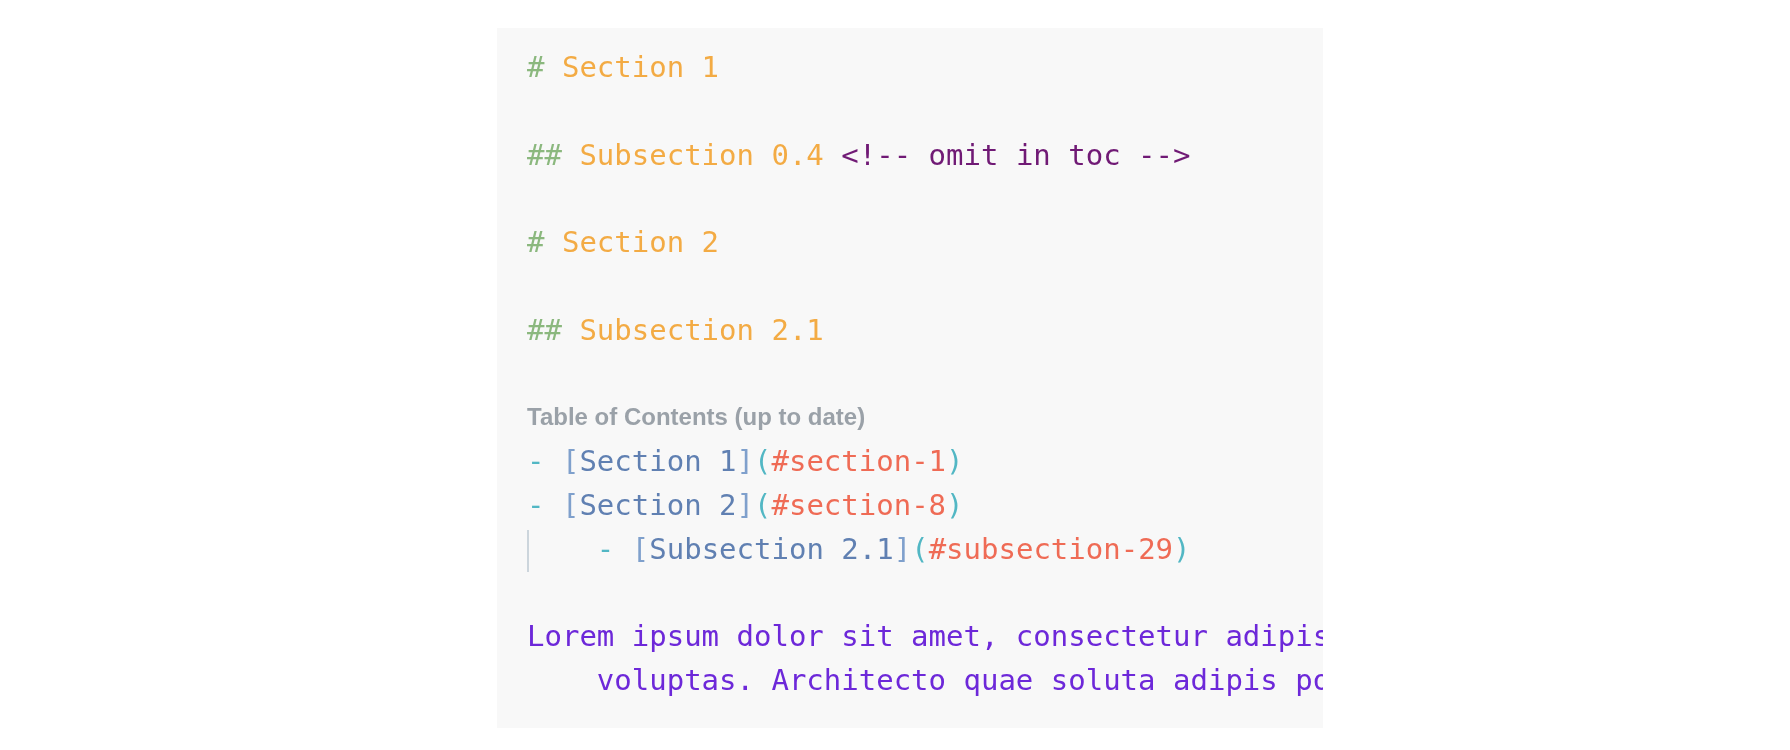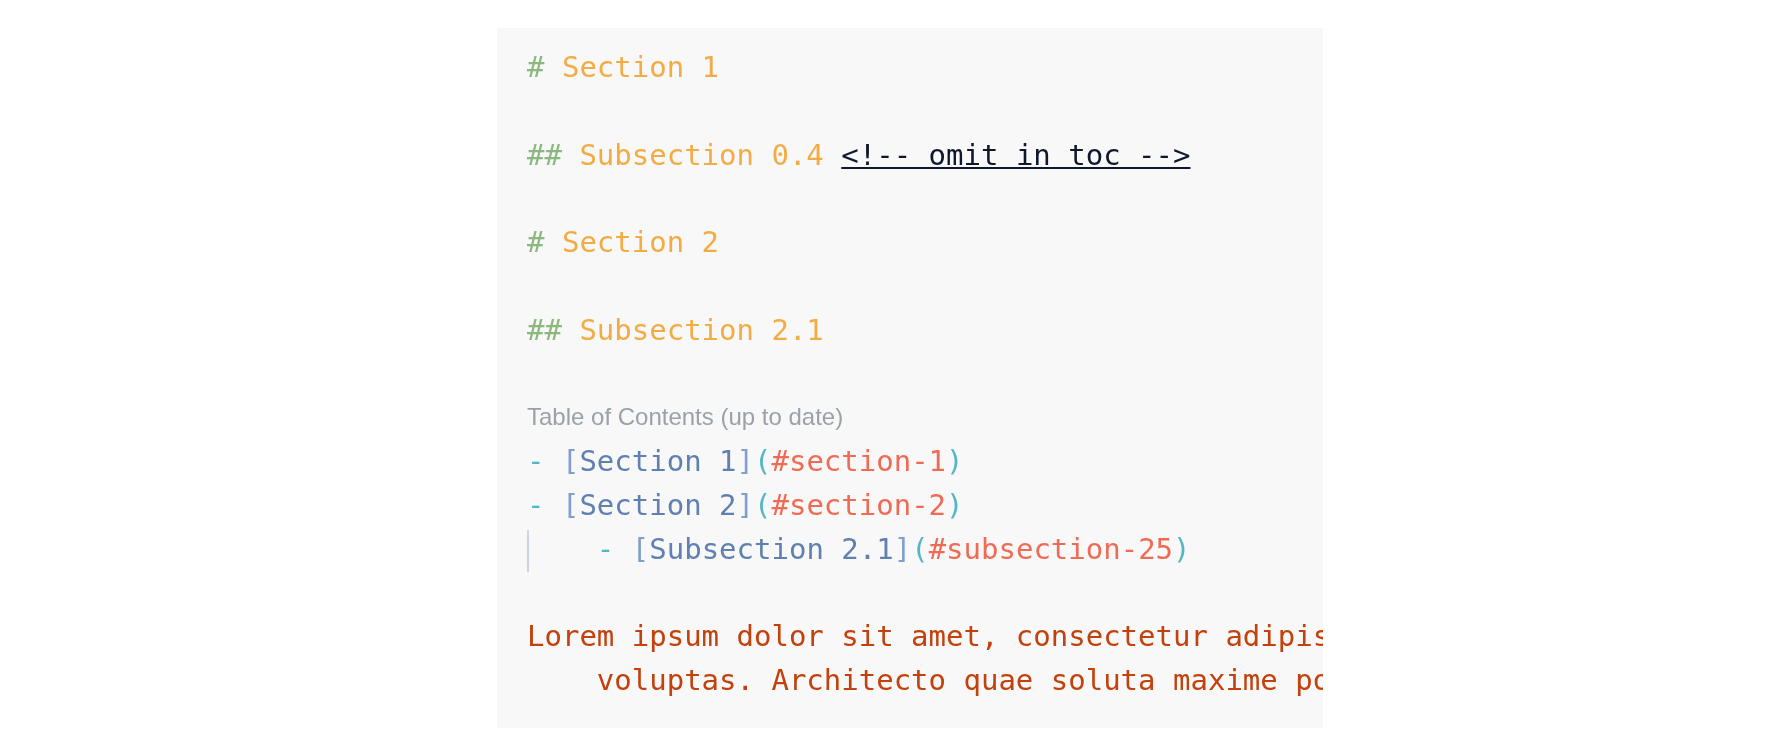--- a/index.html
+++ b/index.html
@@ -38,31 +38,31 @@
     height: 44px;
   }
   .line.codelens {
     font-family: "Liberation Sans", sans-serif;
     font-size: 24px;
     line-height: 26px;
     height: 26px;
   }
   .seg-green    { color: #8bb87e; }
   .seg-orange   { color: #f3ab44; }
-  .seg-comment  { color: #0f172a; text-decoration: underline; }
+  .seg-comment  { color: #701a75; }
   .seg-teal     { color: #52b7c4; }
   .seg-bracket  { color: #7fa0cc; }
   .seg-linktext { color: #6080b2; }
   .seg-url      {
     color: #ef6b55;
     text-decoration-thickness: 3px;
     text-underline-offset: 6px;
   }
-  .seg-plain    { color: #c2410c; }
-  .seg-codelens { color: #9aa1a8; }
+  .seg-plain    { color: #6d28d9; }
+  .seg-codelens { color: #9aa1a8; font-weight: bold; }
   .indent-guide {
     position: absolute;
     left: 30px;
     top: 502px;
     width: 2px;
     height: 42px;
     background: #ccd5dc;
   }
 </style>
 </head>
@@ -71,18 +71,18 @@
 <div class="stage">
   <div class="editor-panel">
     <div class="indent-guide"></div>
 
   <div class="line code" style="top: 17px;"><span class="seg-green">#</span><span class="seg-plain"> </span><span class="seg-orange">Section 1</span></div>
       <div class="line code" style="top: 105px;"><span class="seg-green">##</span><span class="seg-plain"> </span><span class="seg-orange">Subsection 0.4</span><span class="seg-plain"> </span><span class="seg-comment">&lt;!-- omit in toc --&gt;</span></div>
       <div class="line code" style="top: 192px;"><span class="seg-green">#</span><span class="seg-plain"> </span><span class="seg-orange">Section 2</span></div>
       <div class="line code" style="top: 280px;"><span class="seg-green">##</span><span class="seg-plain"> </span><span class="seg-orange">Subsection 2.1</span></div>
       <div class="line codelens" style="top: 376px;"><span class="seg-codelens">Table of Contents (up to date)</span></div>
       <div class="line code" style="top: 411px;"><span class="seg-teal">-</span><span class="seg-plain"> </span><span class="seg-bracket">[</span><span class="seg-linktext">Section 1</span><span class="seg-bracket">]</span><span class="seg-teal">(</span><span class="seg-url">#section-1</span><span class="seg-teal">)</span></div>
-      <div class="line code" style="top: 455px;"><span class="seg-teal">-</span><span class="seg-plain"> </span><span class="seg-bracket">[</span><span class="seg-linktext">Section 2</span><span class="seg-bracket">]</span><span class="seg-teal">(</span><span class="seg-url">#section-2</span><span class="seg-teal">)</span></div>
-      <div class="line code" style="top: 499px;"><span class="seg-plain">    </span><span class="seg-teal">-</span><span class="seg-plain"> </span><span class="seg-bracket">[</span><span class="seg-linktext">Subsection 2.1</span><span class="seg-bracket">]</span><span class="seg-teal">(</span><span class="seg-url">#subsection-25</span><span class="seg-teal">)</span></div>
+      <div class="line code" style="top: 455px;"><span class="seg-teal">-</span><span class="seg-plain"> </span><span class="seg-bracket">[</span><span class="seg-linktext">Section 2</span><span class="seg-bracket">]</span><span class="seg-teal">(</span><span class="seg-url">#section-8</span><span class="seg-teal">)</span></div>
+      <div class="line code" style="top: 499px;"><span class="seg-plain">    </span><span class="seg-teal">-</span><span class="seg-plain"> </span><span class="seg-bracket">[</span><span class="seg-linktext">Subsection 2.1</span><span class="seg-bracket">]</span><span class="seg-teal">(</span><span class="seg-url">#subsection-29</span><span class="seg-teal">)</span></div>
       <div class="line code" style="top: 586px;"><span class="seg-plain">Lorem ipsum dolor sit amet, consectetur adipis</span></div>
-      <div class="line code" style="top: 630px;"><span class="seg-plain">    voluptas. Architecto quae soluta maxime po</span></div>
+      <div class="line code" style="top: 630px;"><span class="seg-plain">    voluptas. Architecto quae soluta adipis po</span></div>
     </div>
 </div>
 
 </body></html>

